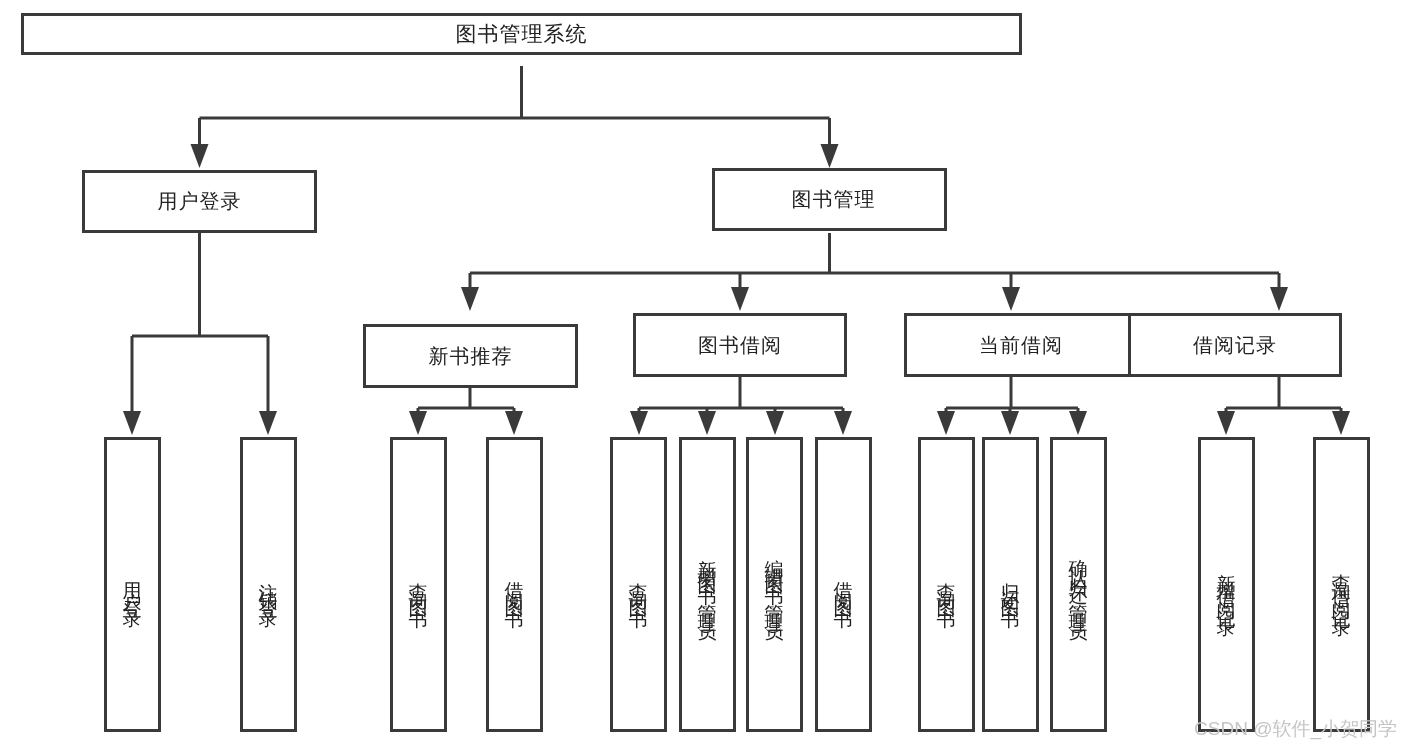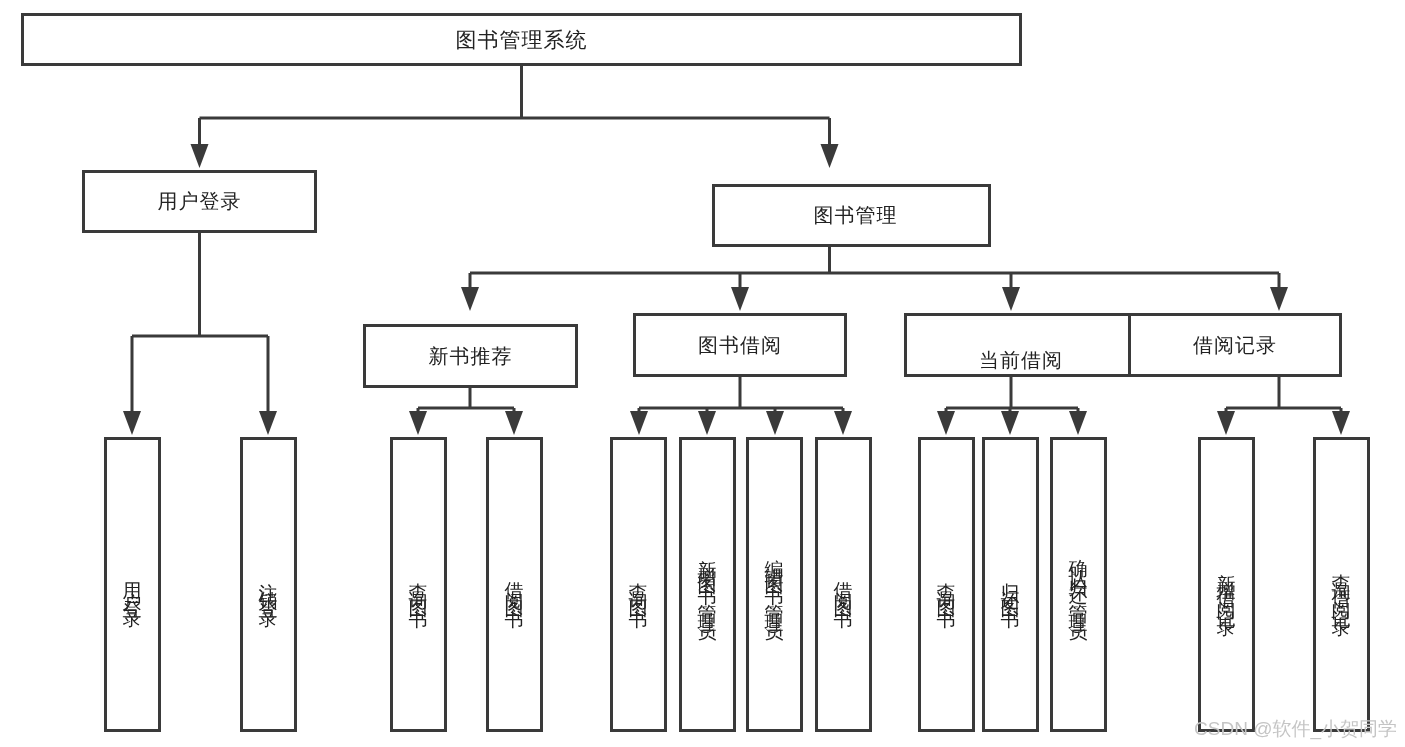--- a/index.html
+++ b/index.html
@@ -87,38 +87,38 @@
       <path class="line" d="M1011 377 V408 M946 408 H1078 M946 408 V412 M1010 408 V412 M1078 408 V412"></path>
       <path class="head" d="M937 411 L955 411 L946 435 Z M1001 411 L1019 411 L1010 435 Z M1069 411 L1087 411 L1078 435 Z"></path>
     </g>
 
     <g>
       <path class="line" d="M1279 377 V408 M1226 408 H1341 M1226 408 V412 M1341 408 V412"></path>
       <path class="head" d="M1217 411 L1235 411 L1226 435 Z M1332 411 L1350 411 L1341 435 Z"></path>
     </g>
   </svg>
 
-  <div class="box root" style="left:21px; top:13px; width:1001px; height:53px;">
+  <div class="box root" style="left:21px; top:13px; width:1001px; height:42px;">
     <span>图书管理系统</span>
   </div>
 
   <div class="box h" style="left:82px; top:170px; width:235px; height:63px;">
     <span>用户登录</span>
   </div>
-  <div class="box h" style="left:712px; top:184px; width:279px; height:63px;padding-left:8px;">
+  <div class="box h" style="left:712px; top:168px; width:235px; height:63px;padding-left:8px;">
     <span>图书管理</span>
   </div>
 
   <div class="box h" style="left:363px; top:313px; width:215px; height:64px;margin-top:11px;">
     <span>新书推荐</span>
   </div>
   <div class="box h" style="left:633px; top:313px; width:214px; height:64px;font-family:Liberation Mono, monospace;">
     <span>图书借阅</span>
   </div>
-  <div class="box h" style="left:904px; top:313px; width:234px; height:64px;align-items:flex-end;">
+  <div class="box h" style="left:904px; top:313px; width:234px; height:64px;">
     <span>当前借阅</span>
   </div>
   <div class="box h" style="left:1128px; top:313px; width:214px; height:64px;">
     <span>借阅记录</span>
   </div>
 
   <div class="box v" style="left:104px; top:437px; width:57px; height:295px;">
     <span>用户登录</span>
   </div>
   <div class="box v" style="left:240px; top:437px; width:57px; height:295px;">

